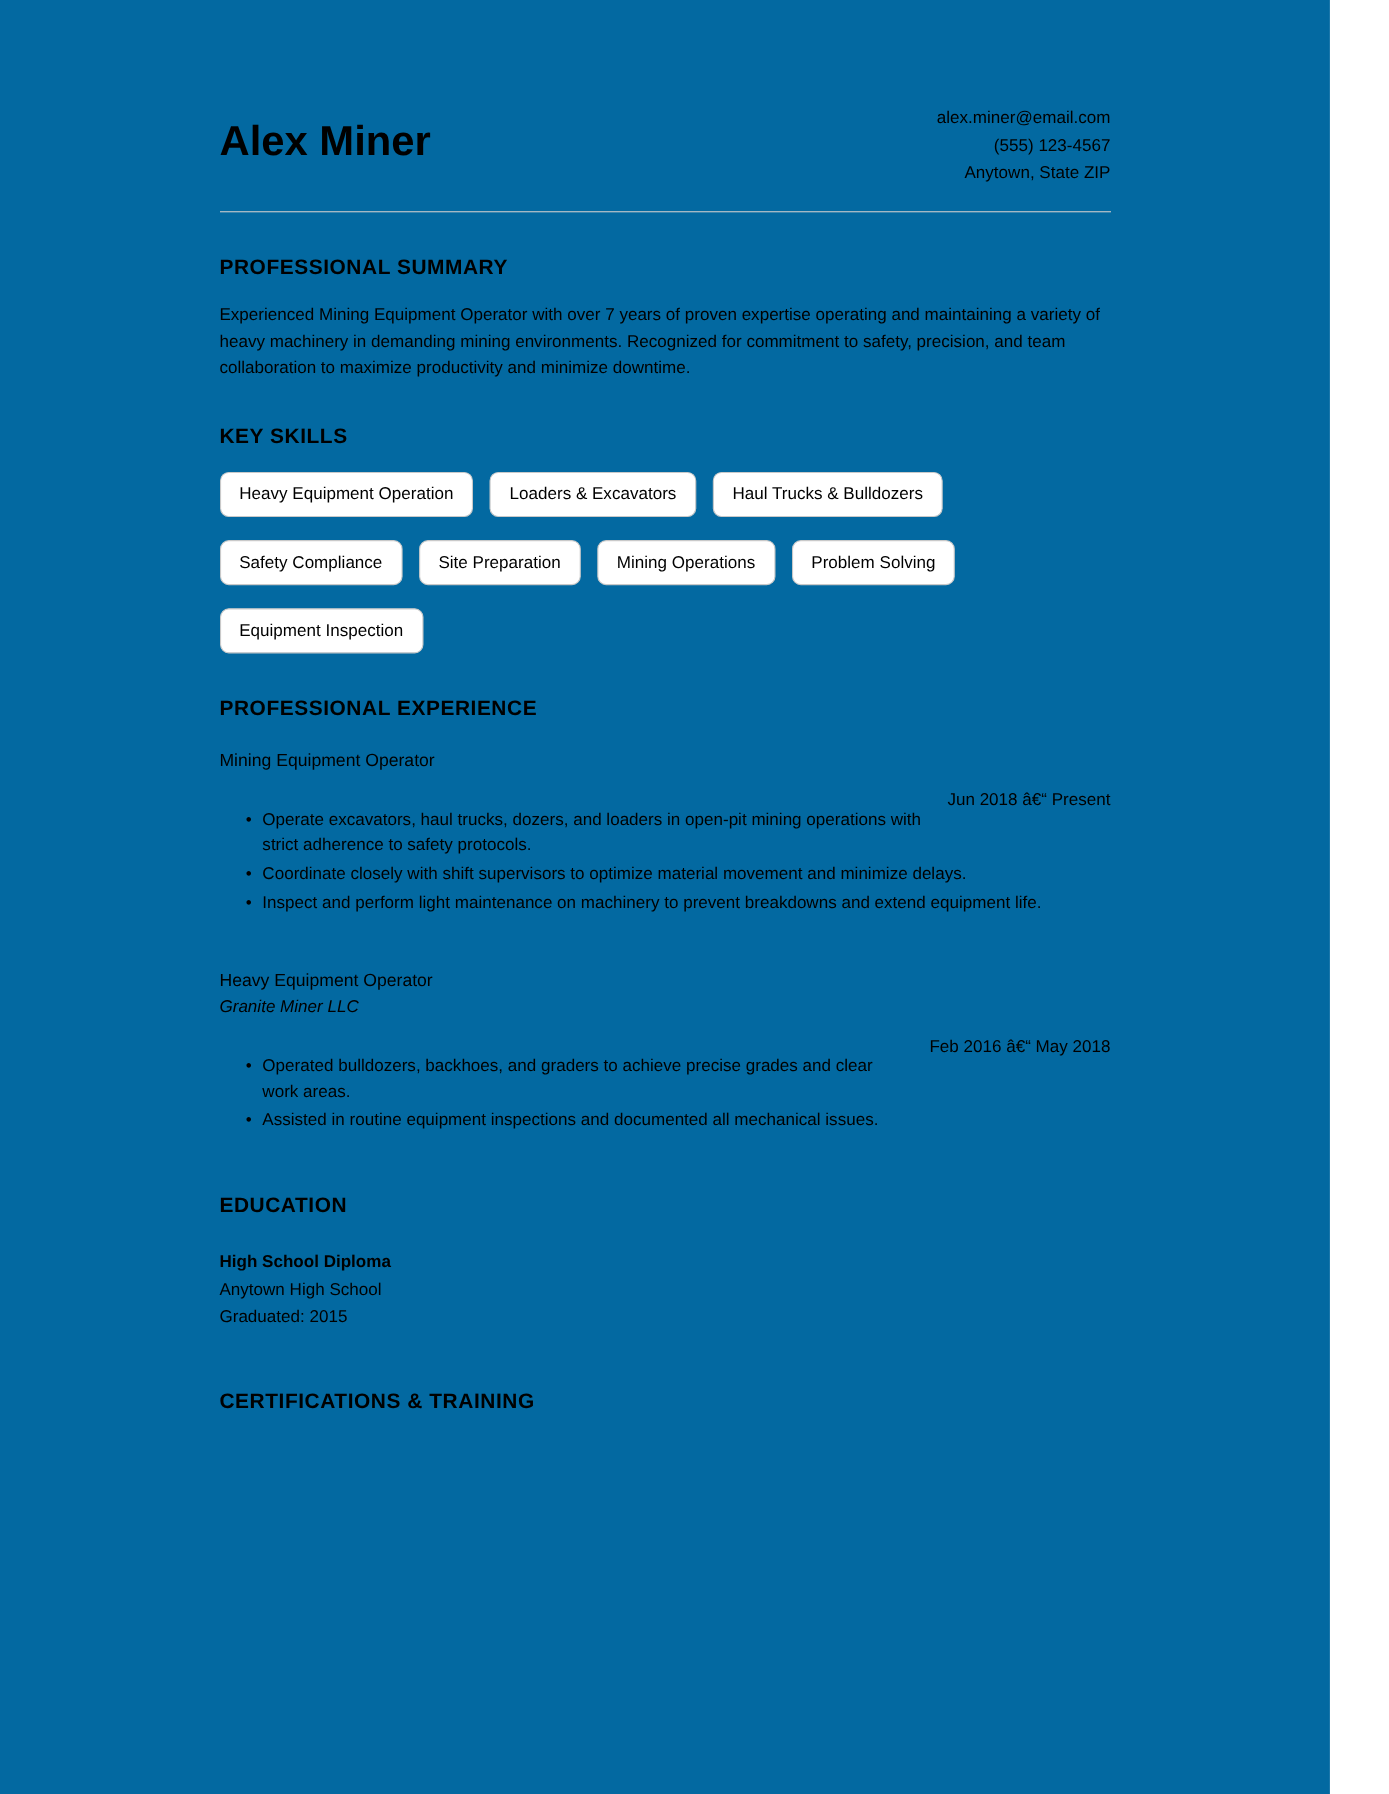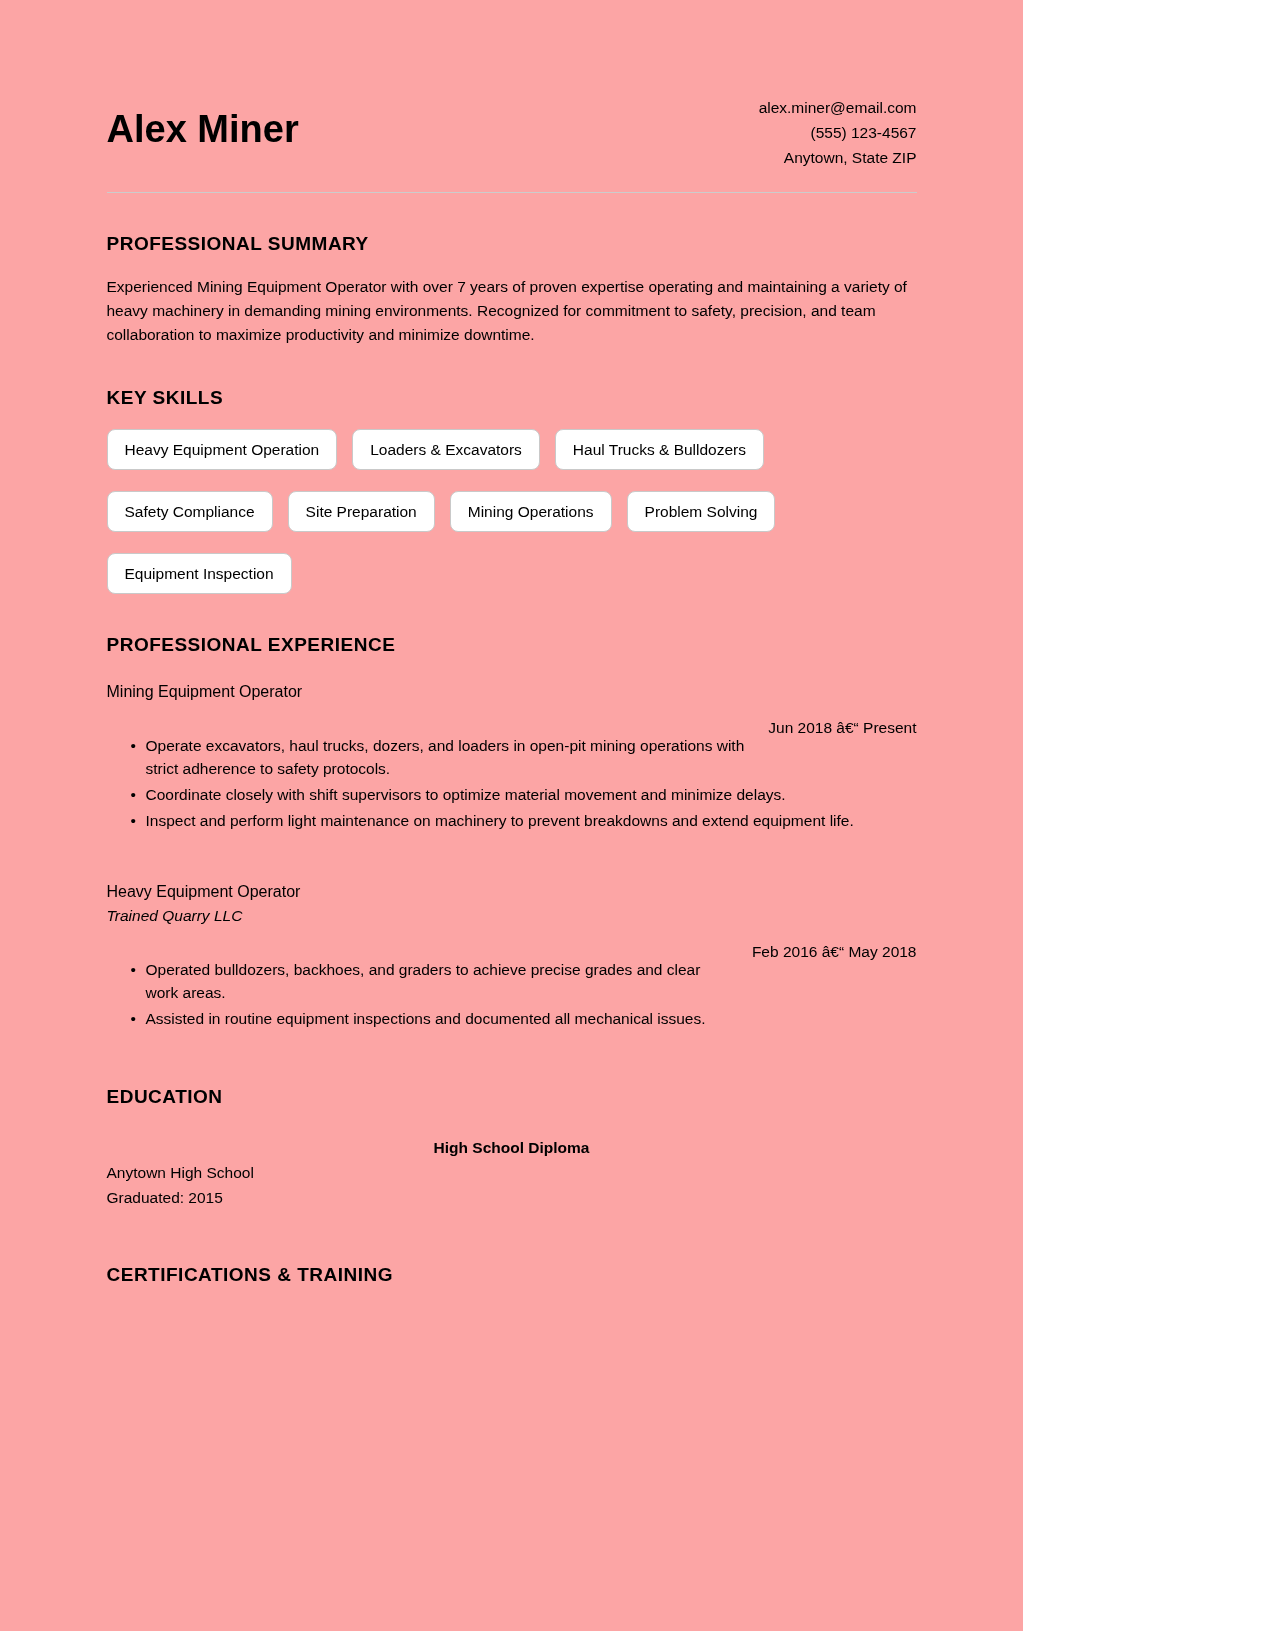--- a/index.html
+++ b/index.html
@@ -3,23 +3,23 @@
 <meta charset="utf-8">
 <style>
   * { box-sizing: border-box; margin: 0; padding: 0; }
   html, body { background: #ffffff; }
   body {
     font-family: "Liberation Sans", "DejaVu Sans", sans-serif;
     color: #000000;
     -webkit-font-smoothing: antialiased;
   }
   .page {
-    width: 1023px;
+    width: 1209px;
     min-height: 1631px;
-    background: #fca5a5;
+    background: #0369a1;
     overflow: hidden;
   }
   .content {
     width: 810px;
     margin: 0 auto;
     padding-top: 95px;
   }
   
   .resume-header {
     display: flex;
@@ -110,21 +110,21 @@
   .job-bullets li + li { margin-top: 3px; }
   .job-bullets li::before {
     content: "\2022";
     position: absolute;
     left: 0;
     top: 0;
     font-size: 15.5px;
   }
   
   .edu-block { margin-top: 27px; font-size: 15.5px; line-height: 25px; }
-  .edu-degree { font-weight: 700; text-align: center; }
+  .edu-degree { font-weight: 700; }
 </style>
 </head>
 <body>
 
 <div class="page">
   <div class="content">
 
     <header class="resume-header">
       <h1 class="candidate-name">Alex Miner</h1>
       <div class="contact">
@@ -163,21 +163,21 @@
         <div class="job-dates">Jun 2018 â€“ Present</div>
         <ul class="job-bullets">
           <li>Operate excavators, haul trucks, dozers, and loaders in open-pit mining operations with strict adherence to safety protocols.</li>
           <li>Coordinate closely with shift supervisors to optimize material movement and minimize delays.</li>
           <li>Inspect and perform light maintenance on machinery to prevent breakdowns and extend equipment life.</li>
         </ul>
       </article>
 
       <article class="job">
         <h3 class="job-title">Heavy Equipment Operator</h3>
-        <div class="job-company">Trained Quarry LLC</div>
+        <div class="job-company">Granite Miner LLC</div>
         <div class="job-dates">Feb 2016 â€“ May 2018</div>
         <ul class="job-bullets">
           <li>Operated bulldozers, backhoes, and graders to achieve precise grades and clear work areas.</li>
           <li>Assisted in routine equipment inspections and documented all mechanical issues.</li>
         </ul>
       </article>
     </section>
 
     <section class="edu">
       <h2>EDUCATION</h2>

